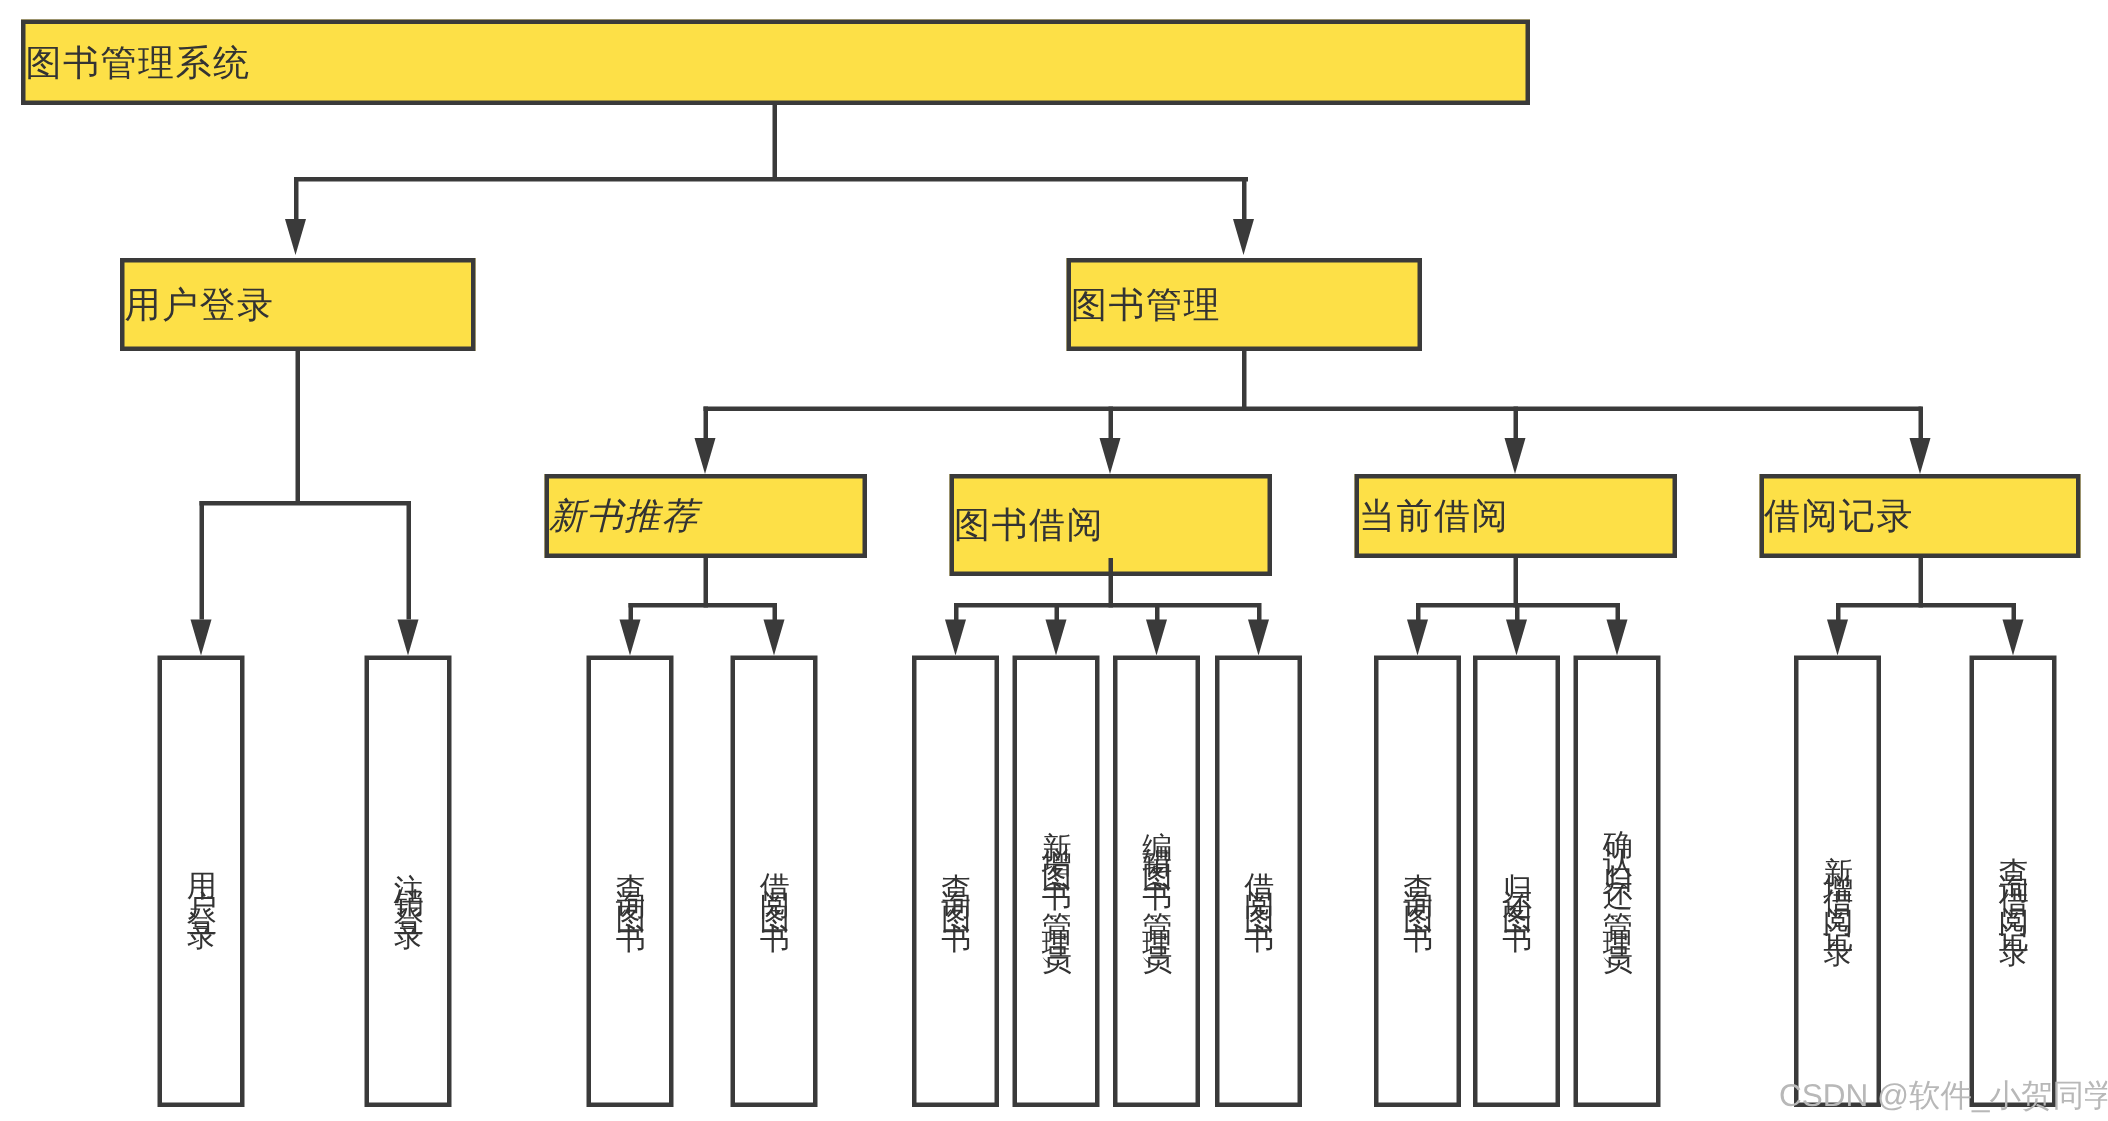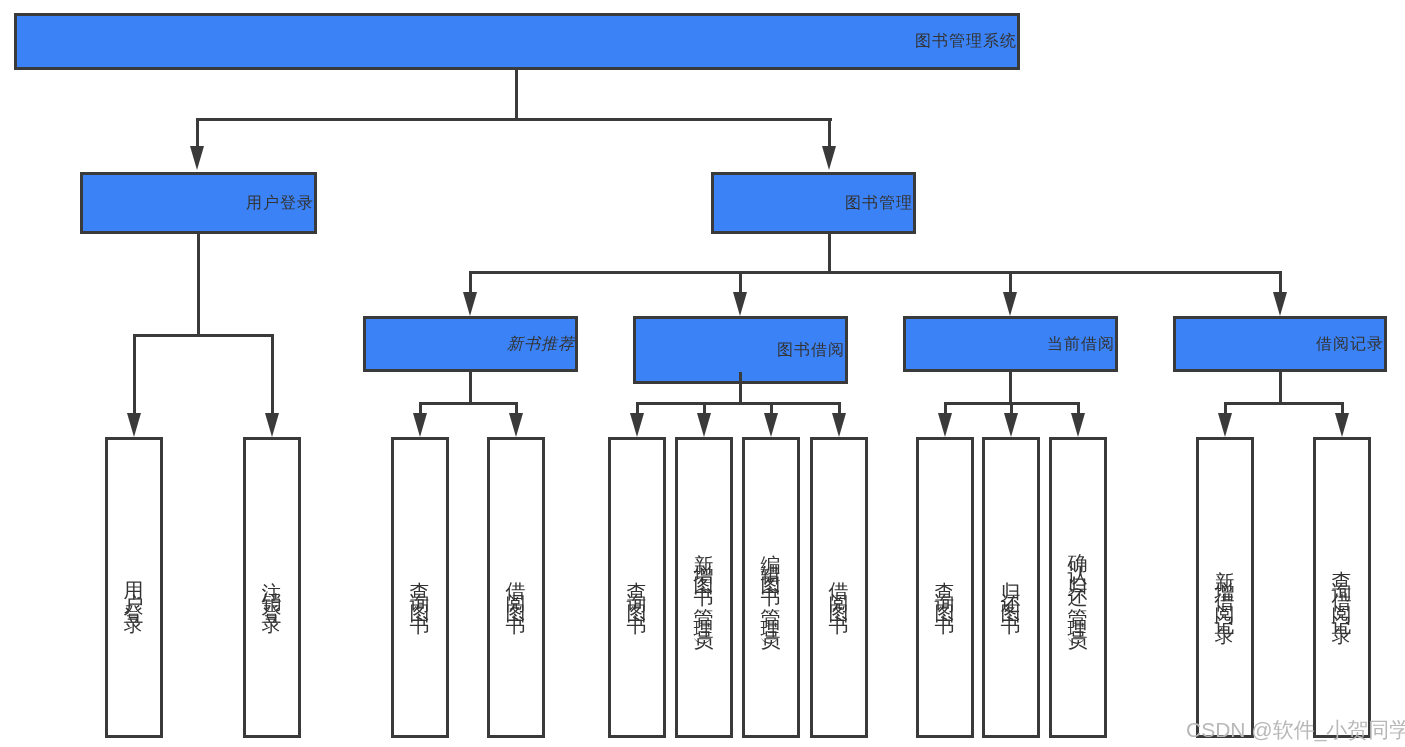--- a/index.html
+++ b/index.html
@@ -7,26 +7,26 @@
     position:relative;
     width:1405px;height:747px;
     background:#ffffff;
     font-family:"Liberation Sans","DejaVu Sans",sans-serif;
     overflow:hidden;
   }
   .box{
     position:absolute;
     box-sizing:border-box;
     border:3px solid #3a3a3a;
-    background:#3b82f6;
+    background:#fde047;
     display:flex;
     align-items:center;
-    justify-content:flex-end;
+    justify-content:flex-start;
     color:#333333;
-    font-size:16px;
+    font-size:24px;
     letter-spacing:1px;
   }
   .vbox{
     position:absolute;
     box-sizing:border-box;
     border:3px solid #3a3a3a;
     background:#ffffff;
     display:flex;
     align-items:center;
     justify-content:center;
@@ -70,21 +70,21 @@
   <div class="vline" style="left:515px;top:70px;height:50px;"></div>
   <div class="hline" style="left:196px;top:118px;width:636px;"></div>
   <div class="vline" style="left:196px;top:118px;height:30px;"></div>
   <div class="arrow" style="left:190px;top:146px;"></div>
   <div class="vline" style="left:828px;top:118px;height:30px;"></div>
   <div class="arrow" style="left:822px;top:146px;"></div>
 
   <div class="box" style="left:80px;top:172px;width:237px;height:62px;">
     <span>用户登录</span>
   </div>
-  <div class="box" style="left:711px;top:172px;width:205px;height:62px;">
+  <div class="box" style="left:711px;top:172px;width:237px;height:62px;">
     <span>图书管理</span>
   </div>
 
   <div class="vline" style="left:197px;top:234px;height:102px;"></div>
   <div class="hline" style="left:133px;top:334px;width:140px;"></div>
   <div class="vline" style="left:133px;top:334px;height:79px;"></div>
   <div class="arrow" style="left:127px;top:413px;"></div>
   <div class="vline" style="left:271px;top:334px;height:79px;"></div>
   <div class="arrow" style="left:265px;top:413px;"></div>
 
@@ -98,21 +98,21 @@
   <div class="arrow" style="left:1003px;top:292px;"></div>
   <div class="vline" style="left:1279px;top:271px;height:23px;"></div>
   <div class="arrow" style="left:1273px;top:292px;"></div>
 
   <div class="box" style="left:363px;top:316px;width:215px;height:56px;font-style:italic;">
     <span>新书推荐</span>
   </div>
   <div class="box" style="left:633px;top:316px;width:215px;height:68px;">
     <span>图书借阅</span>
   </div>
-  <div class="box" style="left:903px;top:316px;width:215px;height:56px;padding-left:16px;">
+  <div class="box" style="left:903px;top:316px;width:215px;height:56px;">
     <span>当前借阅</span>
   </div>
   <div class="box" style="left:1173px;top:316px;width:214px;height:56px;">
     <span>借阅记录</span>
   </div>
 
   <div class="vline" style="left:469px;top:372px;height:33px;"></div>
   <div class="hline" style="left:419px;top:402px;width:98px;"></div>
   <div class="vline" style="left:419px;top:402px;height:12px;"></div>
   <div class="arrow" style="left:413px;top:413px;"></div>

